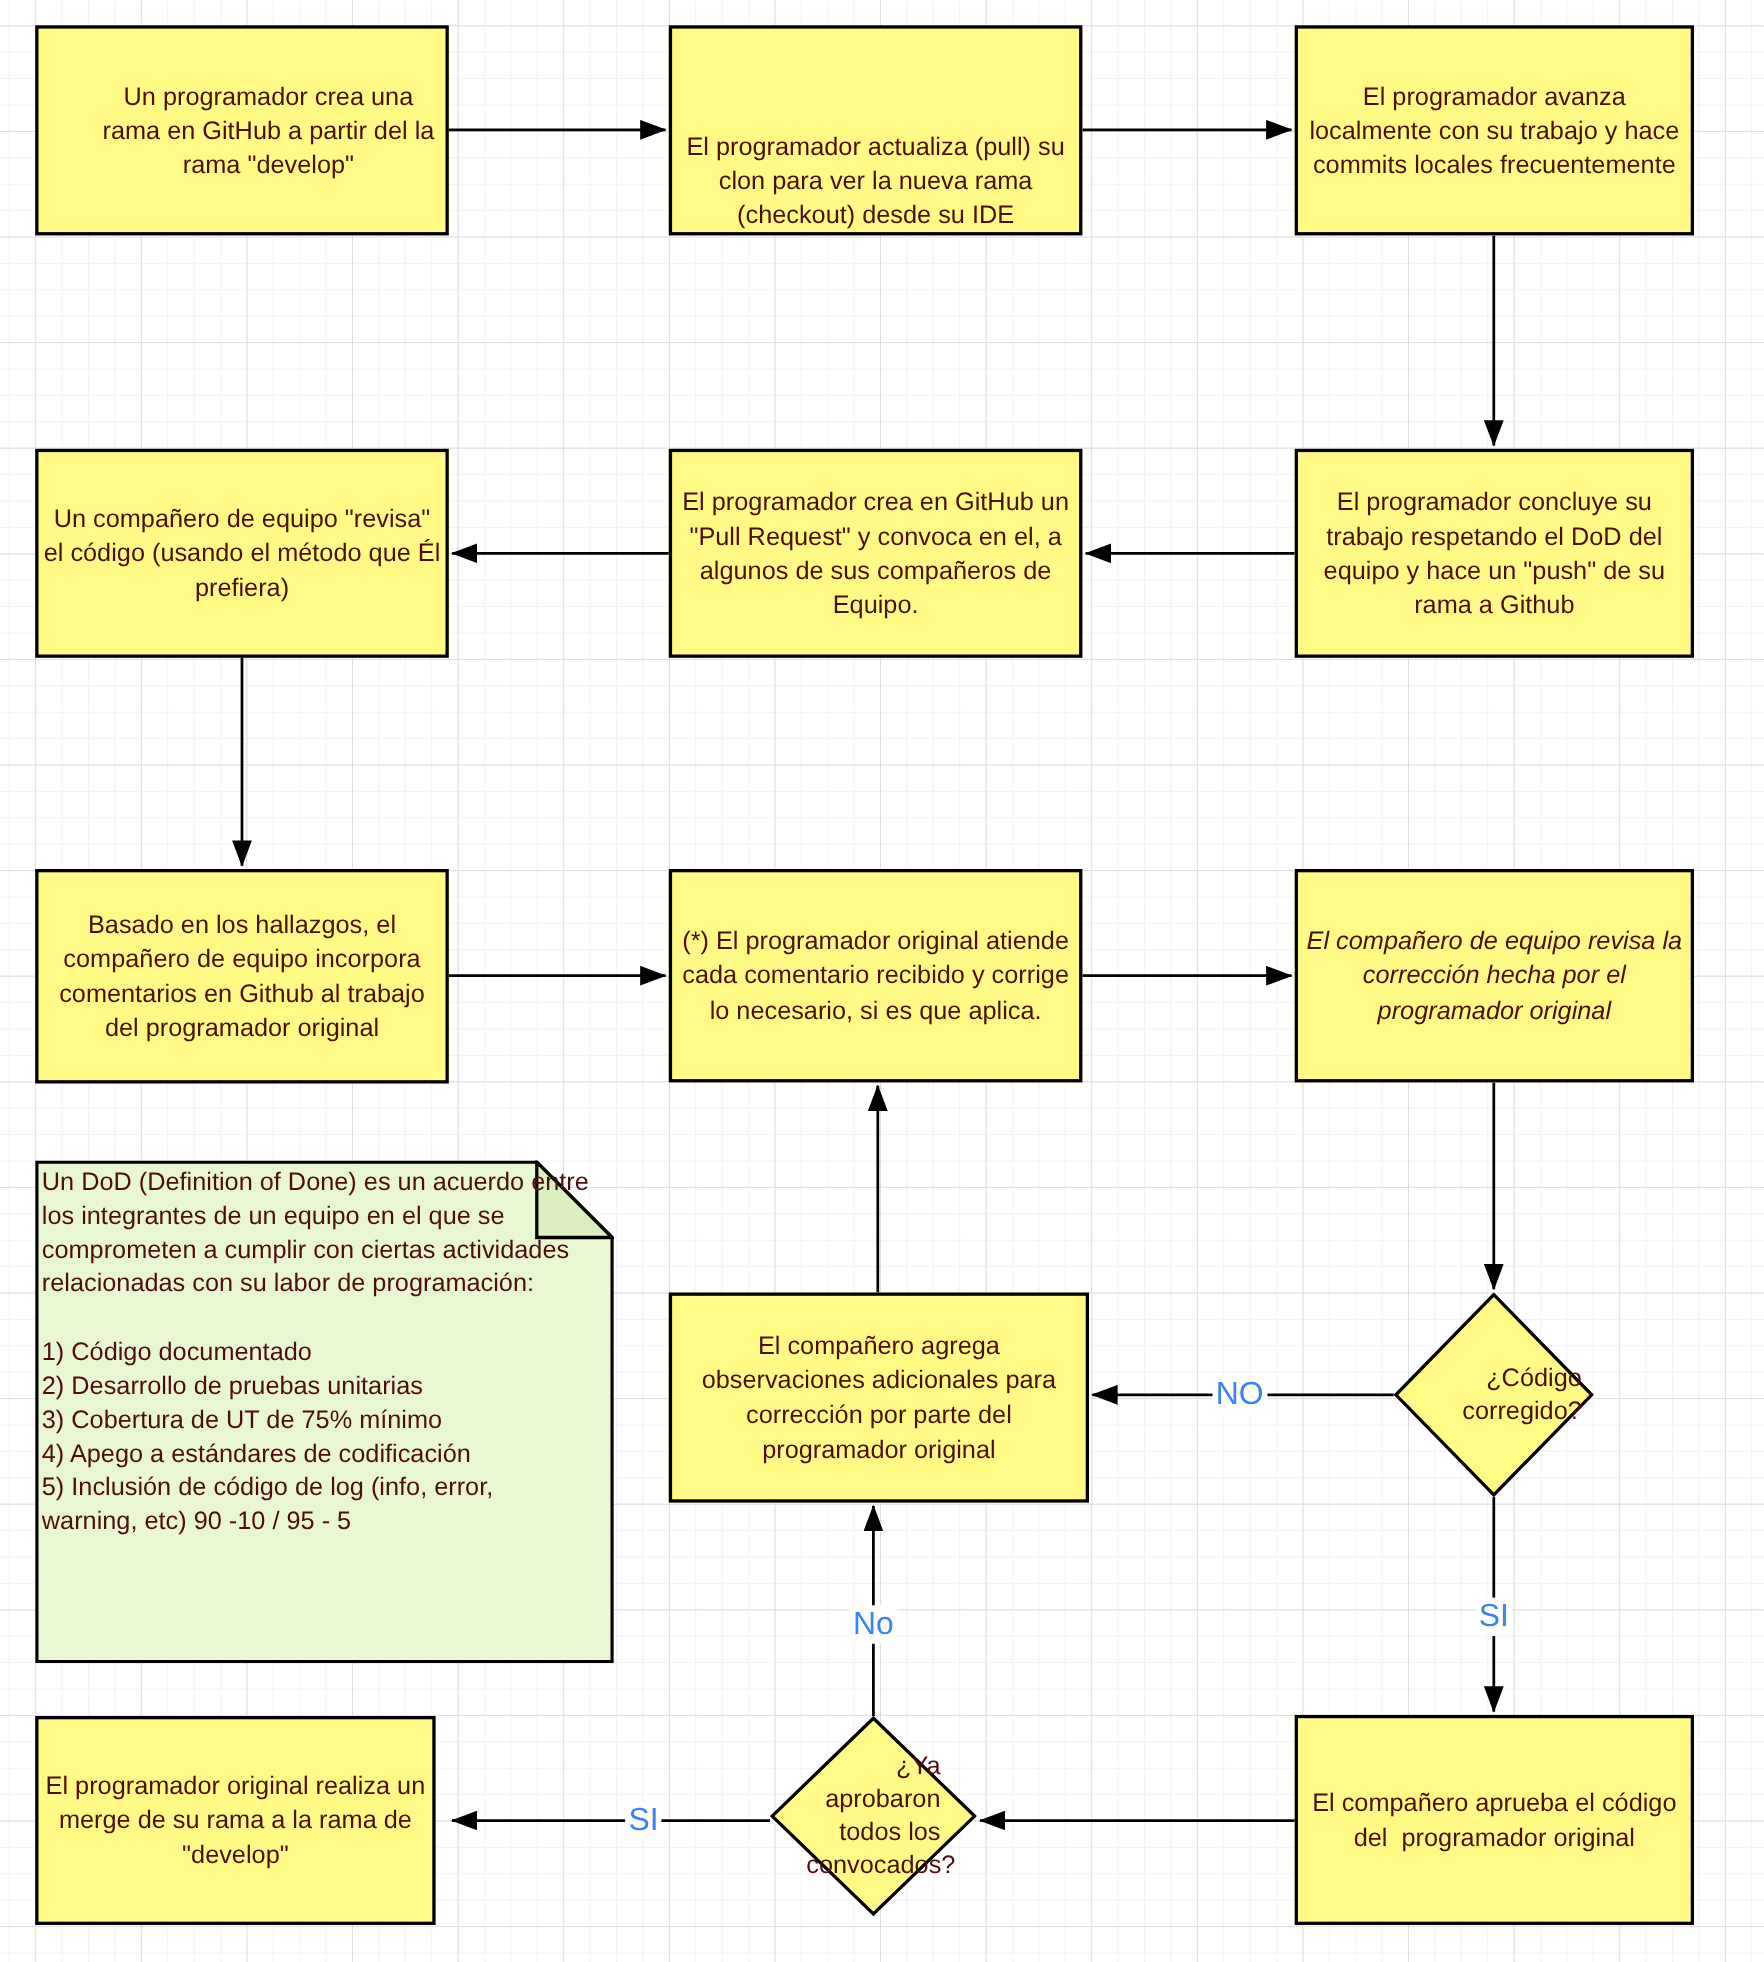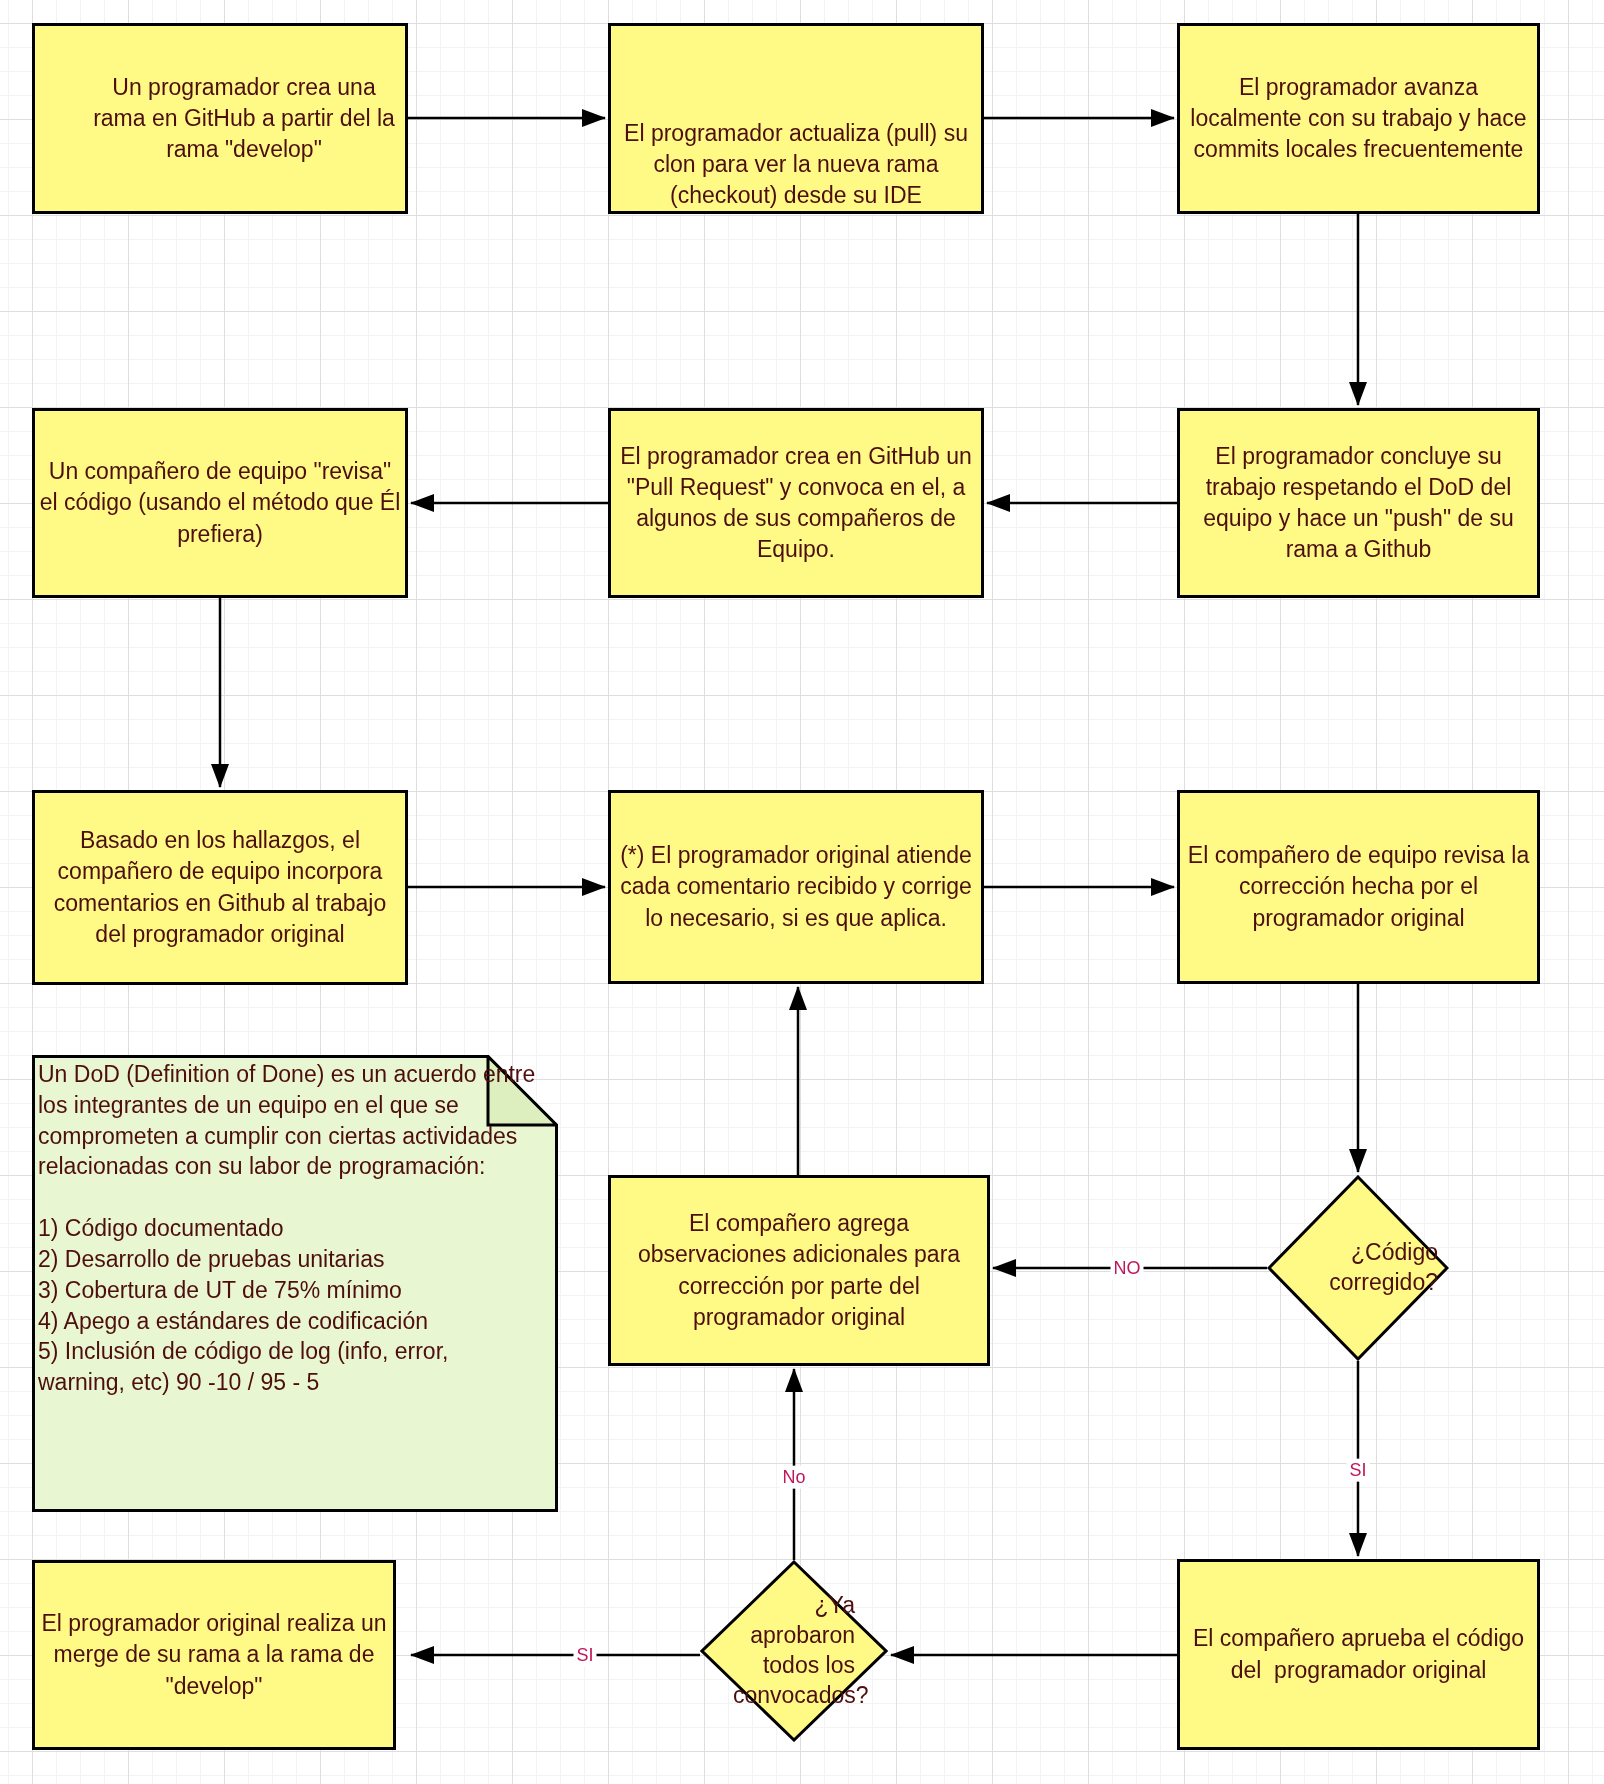--- a/index.html
+++ b/index.html
@@ -34,21 +34,21 @@
   }
   .note{position:absolute;z-index:2;}
   .note svg{position:absolute;left:0;top:0;}
   .note-label{
     position:absolute;left:6px;top:4px;width:500px;z-index:1;
     color:#4D0E0E;font-size:23px;line-height:1.34;
     white-space:pre-line;text-align:left;
   }
   .edge-label{
     position:absolute;z-index:3;transform:translate(-50%,-50%);
-    background:#ffffff;color:#be185d;font-size:18px;line-height:1.15;
+    background:#ffffff;color:#3b82f6;font-size:29px;line-height:1.15;
     padding:1px 3px;
   }
 </style>
 </head>
 <body>
 
 <div class="canvas">
 
   <svg class="edges" width="1604" height="1784" viewBox="0 0 1604 1784">
     <defs>
@@ -94,21 +94,21 @@
   <div class="node" style="left:1177px;top:408px;width:363px;height:190px;">
     <div class="node-label">El programador concluye su trabajo respetando el DoD del equipo y hace un "push" de su rama a Github</div>
   </div>
 
   <div class="node" style="left:32px;top:790px;width:376px;height:195px;">
     <div class="node-label">Basado en los hallazgos, el compañero de equipo incorpora comentarios en Github al trabajo del programador original</div>
   </div>
   <div class="node" style="left:608px;top:790px;width:376px;height:194px;">
     <div class="node-label">(*) El programador original atiende cada comentario recibido y corrige lo necesario, si es que aplica.</div>
   </div>
-  <div class="node" style="left:1177px;top:790px;width:363px;height:194px;">
+  <div class="node" style="left:1177px;top:790px;width:363px;height:194px;font-style:italic;">
     <div class="node-label">El compañero de equipo revisa la corrección hecha por el programador original</div>
   </div>
 
   <div class="note" style="left:32px;top:1055px;width:526px;height:457px;">
     <svg width="526" height="457" viewBox="0 0 526 457">
       <polygon points="1.5,1.5 456,1.5 524.5,70 524.5,455.5 1.5,455.5" fill="#E9F6D2" stroke="#000" stroke-width="3"></polygon>
       <polygon points="456,1.5 524.5,70 456,70" fill="#DDEFBE" stroke="#000" stroke-width="3"></polygon>
     </svg>
     <div class="note-label">Un DoD (Definition of Done) es un acuerdo entre los integrantes de un equipo en el que se comprometen a cumplir con ciertas actividades relacionadas con su labor de programación:
 

